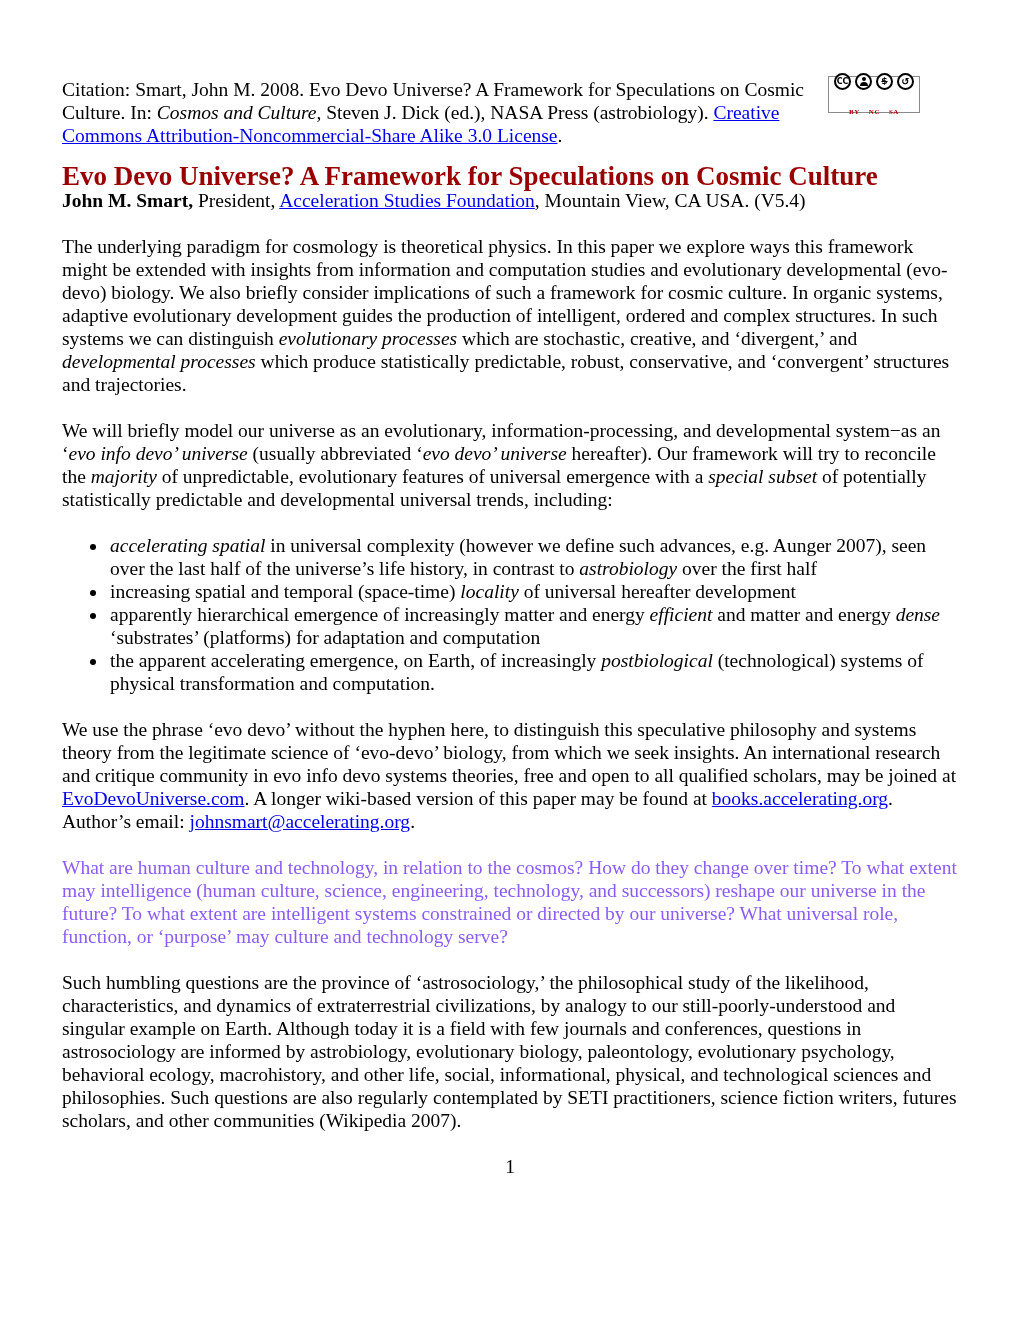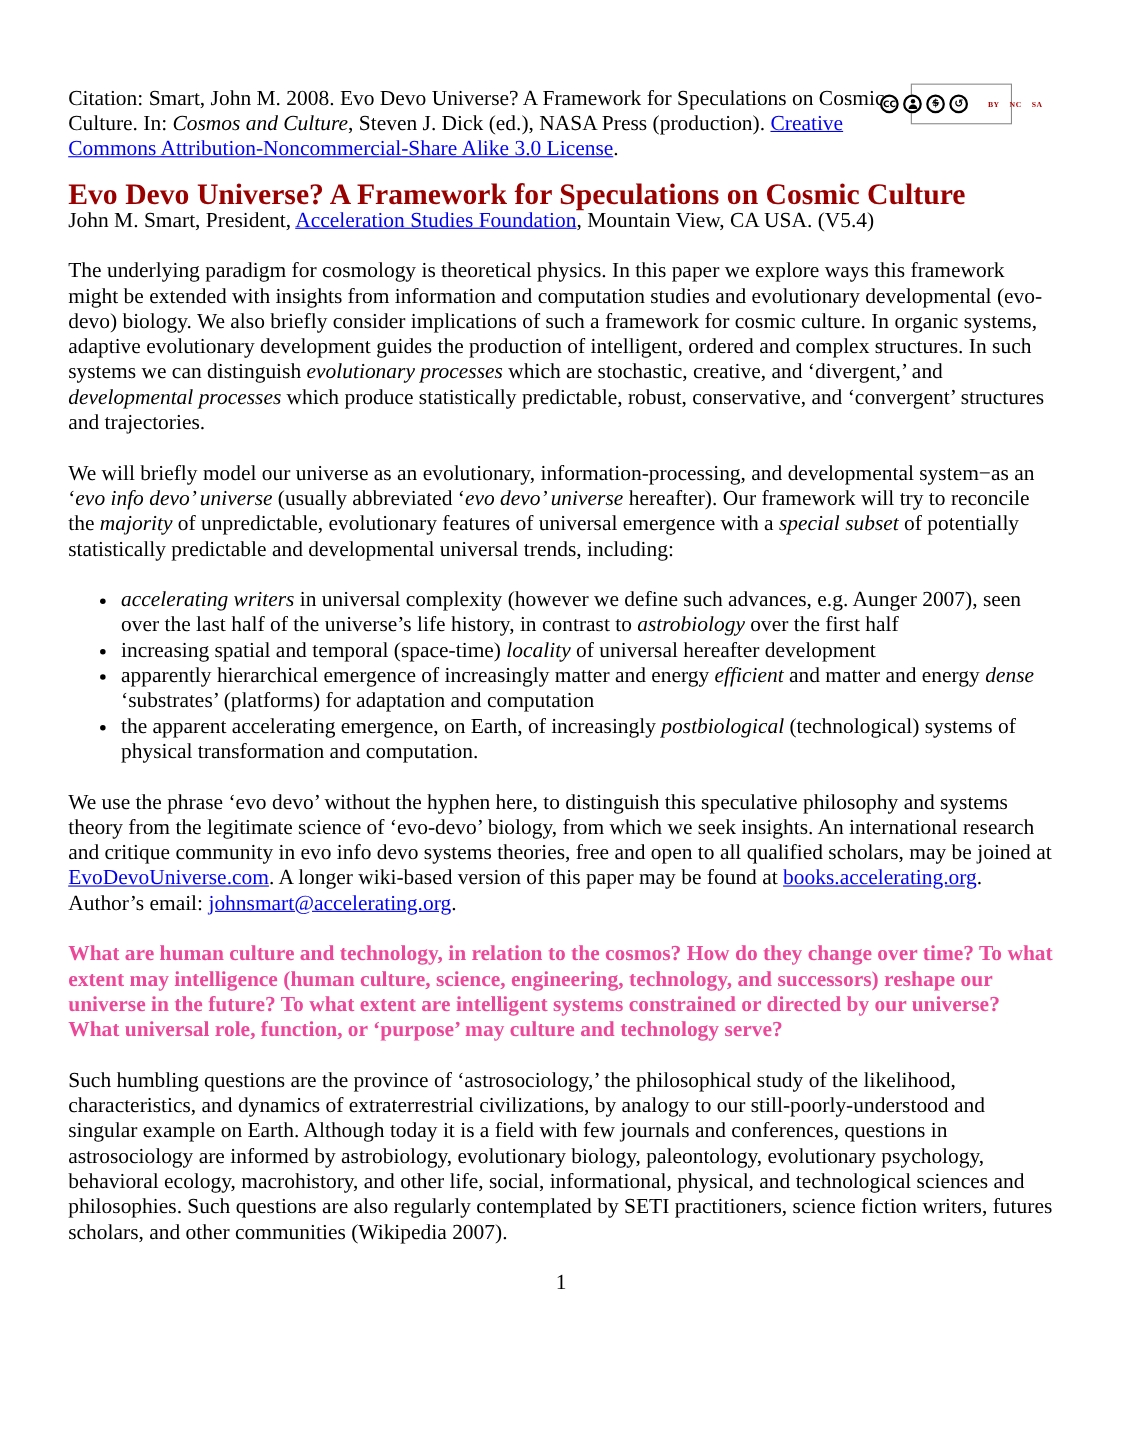--- a/index.html
+++ b/index.html
@@ -22,42 +22,43 @@
   .citation { width: 758px; margin-bottom: 16px; }
   h1.doc-title {
     font-size: 27px;
     line-height: 26px;
     margin: 0;
     color: #990000;
     font-weight: bold;
   }
   .byline { margin-bottom: 23px; }
   .section-heading { font-weight: bold; }
-  .questions { font-weight: bold; color: #ec4899; }
+  .questions { font-weight: normal; color: #8b5cf6; }
   .it { font-style: italic; margin-top: 19px; }
-  .bd { font-weight: normal; }
+  .bd { font-weight: bold; }
   a.link { color: #0000EE; text-decoration: underline; cursor: pointer; }
   ul.bullets {
     margin: 0 0 23px 0;
     padding: 0 0 0 46px;
     list-style: disc outside;
   }
   ul.bullets li { font-size: 19.5px; line-height: 23px; margin: 0; padding: 0 0 0 2px; }
   .page-number { text-align: center; font-size: 19.5px; line-height: 23px; margin: 0; }
 
   
   .cc-badge {
     position: absolute;
     top: 76px;
     right: 100px;
     width: 92px;
     height: 37px;
     border: 1px solid #8a8a8a;
     background: #ffffff;
     display: flex;
+    flex-direction: column;
     align-items: center;
     justify-content: center;
     gap: 18px;
     box-sizing: border-box;
   }
   .cc-row { display: flex; gap: 4px; align-items: center; }
   .cc-circle {
     width: 17px; height: 17px;
     border: 2px solid #000;
     border-radius: 50%;
@@ -100,33 +101,33 @@
           <span class="sa-arrow">↺</span>
         </div>
     </div>
     <div class="cc-labels">
       <span>BY</span>
       <span>NC</span>
       <span>SA</span>
     </div>
   </div>
 
-  <p class="citation"><span>Citation: Smart, John M. 2008. Evo Devo Universe? A Framework for Speculations on Cosmic Culture. In: </span><span class="it">Cosmos and Culture</span><span>, Steven J. Dick (ed.), NASA Press (production). </span><a href="#" class="link">Creative Commons Attribution-Noncommercial-Share Alike 3.0 License</a><span>.</span></p>
+  <p class="citation"><span>Citation: Smart, John M. 2008. Evo Devo Universe? A Framework for Speculations on Cosmic Culture. In: </span><span class="it">Cosmos and Culture</span><span>, Steven J. Dick (ed.), NASA Press (astrobiology). </span><a href="#" class="link">Creative Commons Attribution-Noncommercial-Share Alike 3.0 License</a><span>.</span></p>
 
   <h1 class="doc-title">Evo Devo Universe? A Framework for Speculations on Cosmic Culture</h1>
 
   <p class="byline"><span class="bd">John M. Smart,</span><span> President, </span><a href="#" class="link">Acceleration Studies Foundation</a><span>, Mountain View, CA USA. (V5.4)</span></p>
 
 
   <p><span>The underlying paradigm for cosmology is theoretical physics. In this paper we explore ways this framework might be extended with insights from information and computation studies and evolutionary developmental (evo-devo) biology. We also briefly consider implications of such a framework for cosmic culture. In organic systems, adaptive evolutionary development guides the production of intelligent, ordered and complex structures. In such systems we can distinguish </span><span class="it">evolutionary processes</span><span> which are stochastic, creative, and ‘divergent,’ and </span><span class="it">developmental processes</span><span> which produce statistically predictable, robust, conservative, and ‘convergent’ structures and trajectories.</span></p>
 
   <p><span>We will briefly model our universe as an evolutionary, information-processing, and developmental system−as an ‘</span><span class="it">evo info devo’ universe</span><span> (usually abbreviated ‘</span><span class="it">evo devo’ universe</span><span> hereafter). Our framework will try to reconcile the </span><span class="it">majority</span><span> of unpredictable, evolutionary features of universal emergence with a </span><span class="it">special subset</span><span> of potentially statistically predictable and developmental universal trends, including:</span></p>
 
   <ul class="bullets">
-    <li><span class="it">accelerating writers</span><span> in universal complexity (however we define such advances, e.g. Aunger 2007), seen over the last half of the universe’s life history, in contrast to </span><span class="it">astrobiology</span><span> over the first half</span></li>
+    <li><span class="it">accelerating spatial</span><span> in universal complexity (however we define such advances, e.g. Aunger 2007), seen over the last half of the universe’s life history, in contrast to </span><span class="it">astrobiology</span><span> over the first half</span></li>
     <li><span>increasing spatial and temporal (space-time) </span><span class="it">locality</span><span> of universal hereafter development</span></li>
     <li><span>apparently hierarchical emergence of increasingly matter and energy </span><span class="it">efficient</span><span> and matter and energy </span><span class="it">dense</span><span> ‘substrates’ (platforms) for adaptation and computation</span></li>
     <li><span>the apparent accelerating emergence, on Earth, of increasingly </span><span class="it">postbiological</span><span> (technological) systems of physical transformation and computation.</span></li>
   </ul>
 
   <p><span>We use the phrase ‘evo devo’ without the hyphen here, to distinguish this speculative philosophy and systems theory from the legitimate science of ‘evo-devo’ biology, from which we seek insights. An international research and critique community in evo info devo systems theories, free and open to all qualified scholars, may be joined at </span><a href="#" class="link">EvoDevoUniverse.com</a><span>. A longer wiki-based version of this paper may be found at </span><a href="#" class="link">books.accelerating.org</a><span>. Author’s email: </span><a href="#" class="link">johnsmart@accelerating.org</a><span>.</span></p>
 
 
   <p class="questions"><span>What are human culture and technology, in relation to the cosmos? How do they change over time? To what extent may intelligence (human culture, science, engineering, technology, and successors) reshape our universe in the future? To what extent are intelligent systems constrained or directed by our universe? What universal role, function, or ‘purpose’ may culture and technology serve?</span></p>
 

